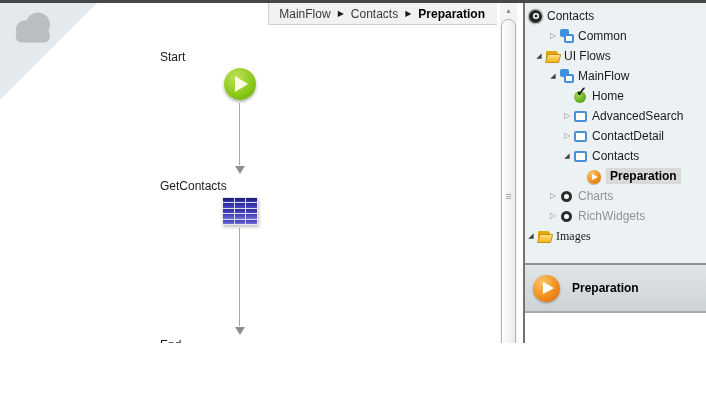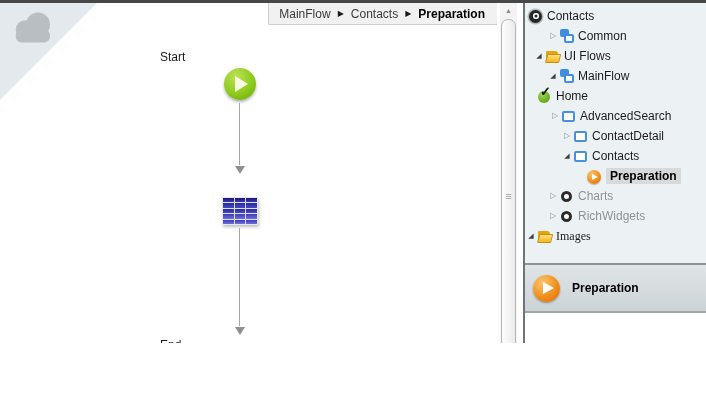--- a/index.html
+++ b/index.html
@@ -151,20 +151,21 @@
     </div>
 
     <div class="node-label lbl-start">Start</div>
     <div class="green-circle start-circle">
       <div class="play-tri"></div>
     </div>
 
     <div class="connector conn-1"></div>
     <div class="arrowhead ah-1"></div>
 
+    <div class="node-label lbl-agg">GetContacts</div>
     <div class="agg-icon">
       <div class="agg-grid" id="agg-grid">
           <div class="cell"></div>
           <div class="cell"></div>
           <div class="cell"></div>
           <div class="cell"></div>
           <div class="cell"></div>
           <div class="cell"></div>
           <div class="cell"></div>
           <div class="cell"></div>
@@ -213,26 +214,26 @@
         <div class="tree-row" style="padding-left: 8px;">
           <span class="expander expanded"></span>
           <span class="ticon i-folder"></span>
           <span class="tlabel">UI Flows</span>
         </div>
         <div class="tree-row" style="padding-left: 22px;">
           <span class="expander expanded"></span>
           <span class="ticon i-flow"></span>
           <span class="tlabel">MainFlow</span>
         </div>
-        <div class="tree-row" style="">
+        <div class="tree-row" style="padding-left: 36px;">
           <span class="expander "></span>
           <span class="ticon i-home"></span>
           <span class="tlabel">Home</span>
         </div>
-        <div class="tree-row" style="padding-left: 24px;">
+        <div class="tree-row" style="padding-left: 36px;">
           <span class="expander collapsed"></span>
           <span class="ticon i-screen"></span>
           <span class="tlabel">AdvancedSearch</span>
         </div>
         <div class="tree-row" style="padding-left: 36px;">
           <span class="expander collapsed"></span>
           <span class="ticon i-screen"></span>
           <span class="tlabel">ContactDetail</span>
         </div>
         <div class="tree-row" style="padding-left: 36px;">

